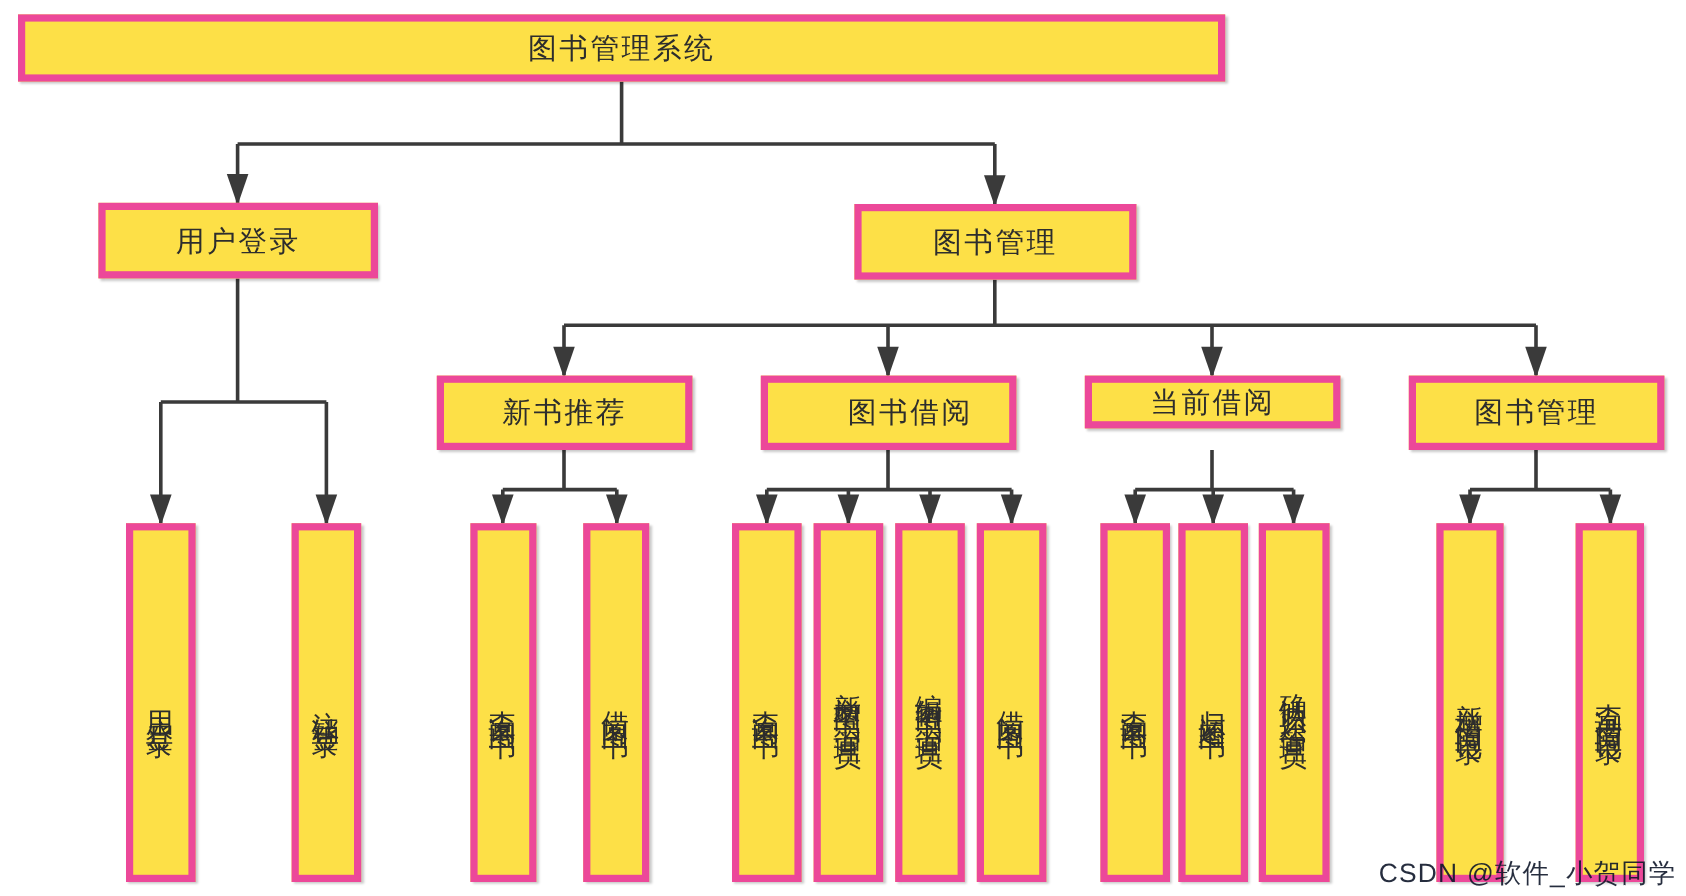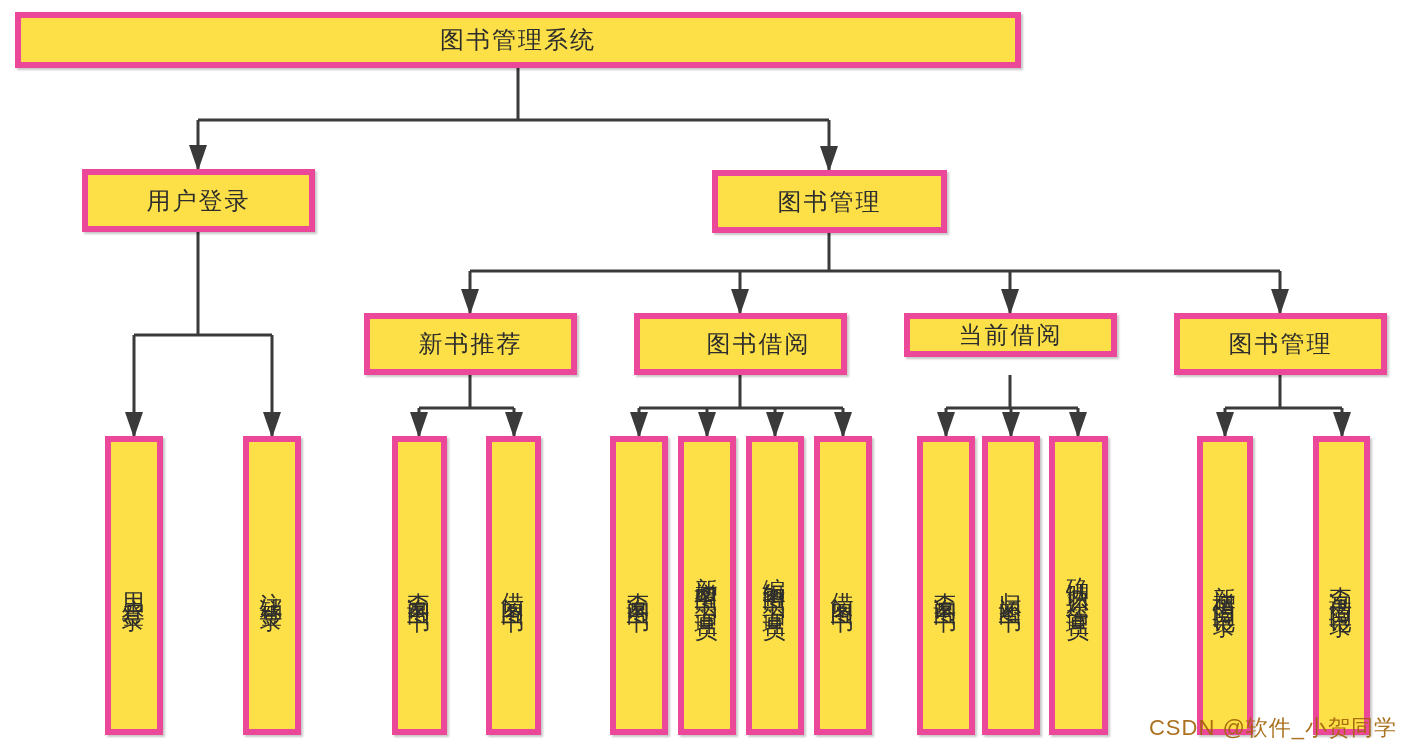--- a/index.html
+++ b/index.html
@@ -32,21 +32,21 @@
     writing-mode:vertical-rl;
     text-orientation:mixed;
     font-size:23px;
     letter-spacing:6px;
     white-space:nowrap;
   }
   .watermark {
     position:absolute;
     right:8px; bottom:4px;
     font-size:22px;
-    color:#a16207;
+    color:#0f172a;
     letter-spacing:1px;
     z-index:2;
     opacity:0.9;
     white-space:nowrap;
   }
 </style>
 </head>
 <body>
 
 <div class="canvas">

